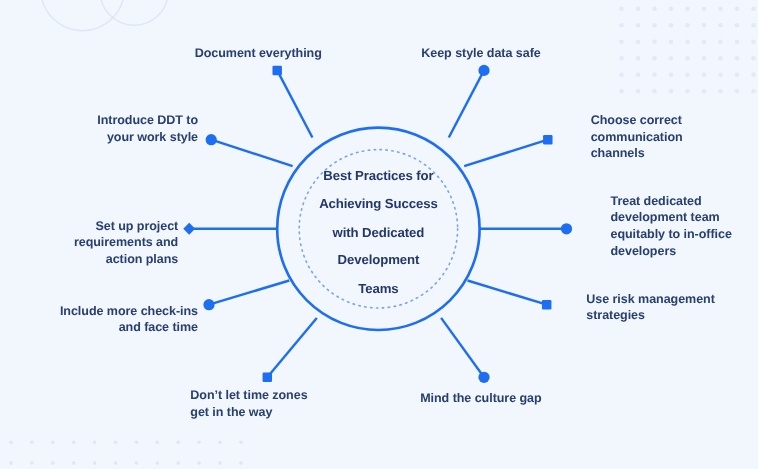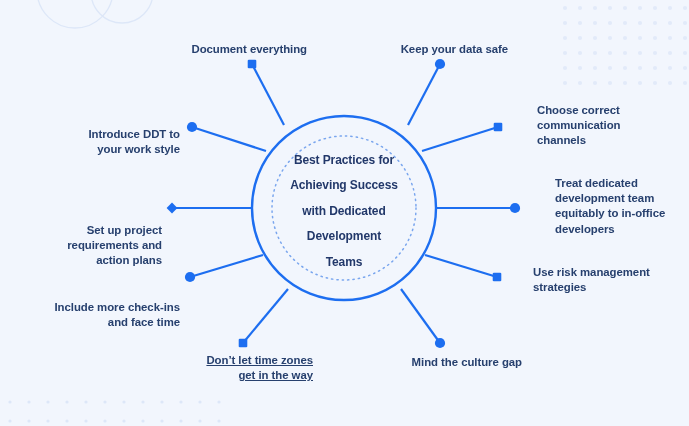--- a/index.html
+++ b/index.html
@@ -33,23 +33,23 @@
 
   .label {
     position: absolute;
     color: #27406e;
     font-size: 11.4px;
     font-weight: bold;
     line-height: 15.2px;
     letter-spacing: -0.05px;
     white-space: pre-line;
   }
-  .label.r { text-align: right; margin-top: 24px; }
+  .label.r { text-align: right; }
   .label.l { text-align: left; margin-left: 24px; }
-  .label.c { text-align: right; }
+  .label.c { text-align: left; }
 
   #center-text {
     position: absolute;
     left: 252px;
     top: 148px;
     width: 184px;
     text-align: center;
     color: #22386a;
     font-size: 12px;
     font-weight: bold;
@@ -188,36 +188,36 @@
   </svg>
 
   <div class="layer" id="text-layer">
     <div id="center-text">Best Practices for
 Achieving Success
 with Dedicated
 Development
 Teams</div>
     <div id="labels-host">
         <div class="label c" style="left: 177px; top: 42px; width: 130px;">Document everything</div>
-        <div class="label c" style="left: 383px; top: 42px; width: 125px;">Keep your data safe</div>
+        <div class="label c" style="left: 383px; top: 42px; width: 125px;">Keep style data safe</div>
         <div class="label r" style="left: 40px; top: 103px; width: 140px;">Introduce DDT to
 your work style</div>
         <div class="label l" style="left: 513px; top: 103px; width: 145px;">Choose correct
 communication
 channels</div>
         <div class="label r" style="left: 26px; top: 199px; width: 136px;">Set up project
 requirements and
 action plans</div>
         <div class="label l" style="left: 531px; top: 176px; width: 150px;">Treat dedicated
 development team
 equitably to in-office
 developers</div>
         <div class="label r" style="left: 23px; top: 276px; width: 157px;">Include more check-ins
 and face time</div>
         <div class="label l" style="left: 509px; top: 265px; width: 160px;">Use risk management
 strategies</div>
-        <div class="label c" style="left: 173px; top: 353px; width: 140px; text-decoration: underline;">Don’t let time zones
+        <div class="label c" style="left: 173px; top: 353px; width: 140px;">Don’t let time zones
 get in the way</div>
         <div class="label c" style="left: 382px; top: 355px; width: 140px;">Mind the culture gap</div>
       </div>
   </div>
 
 </div>
 
 </body></html>

